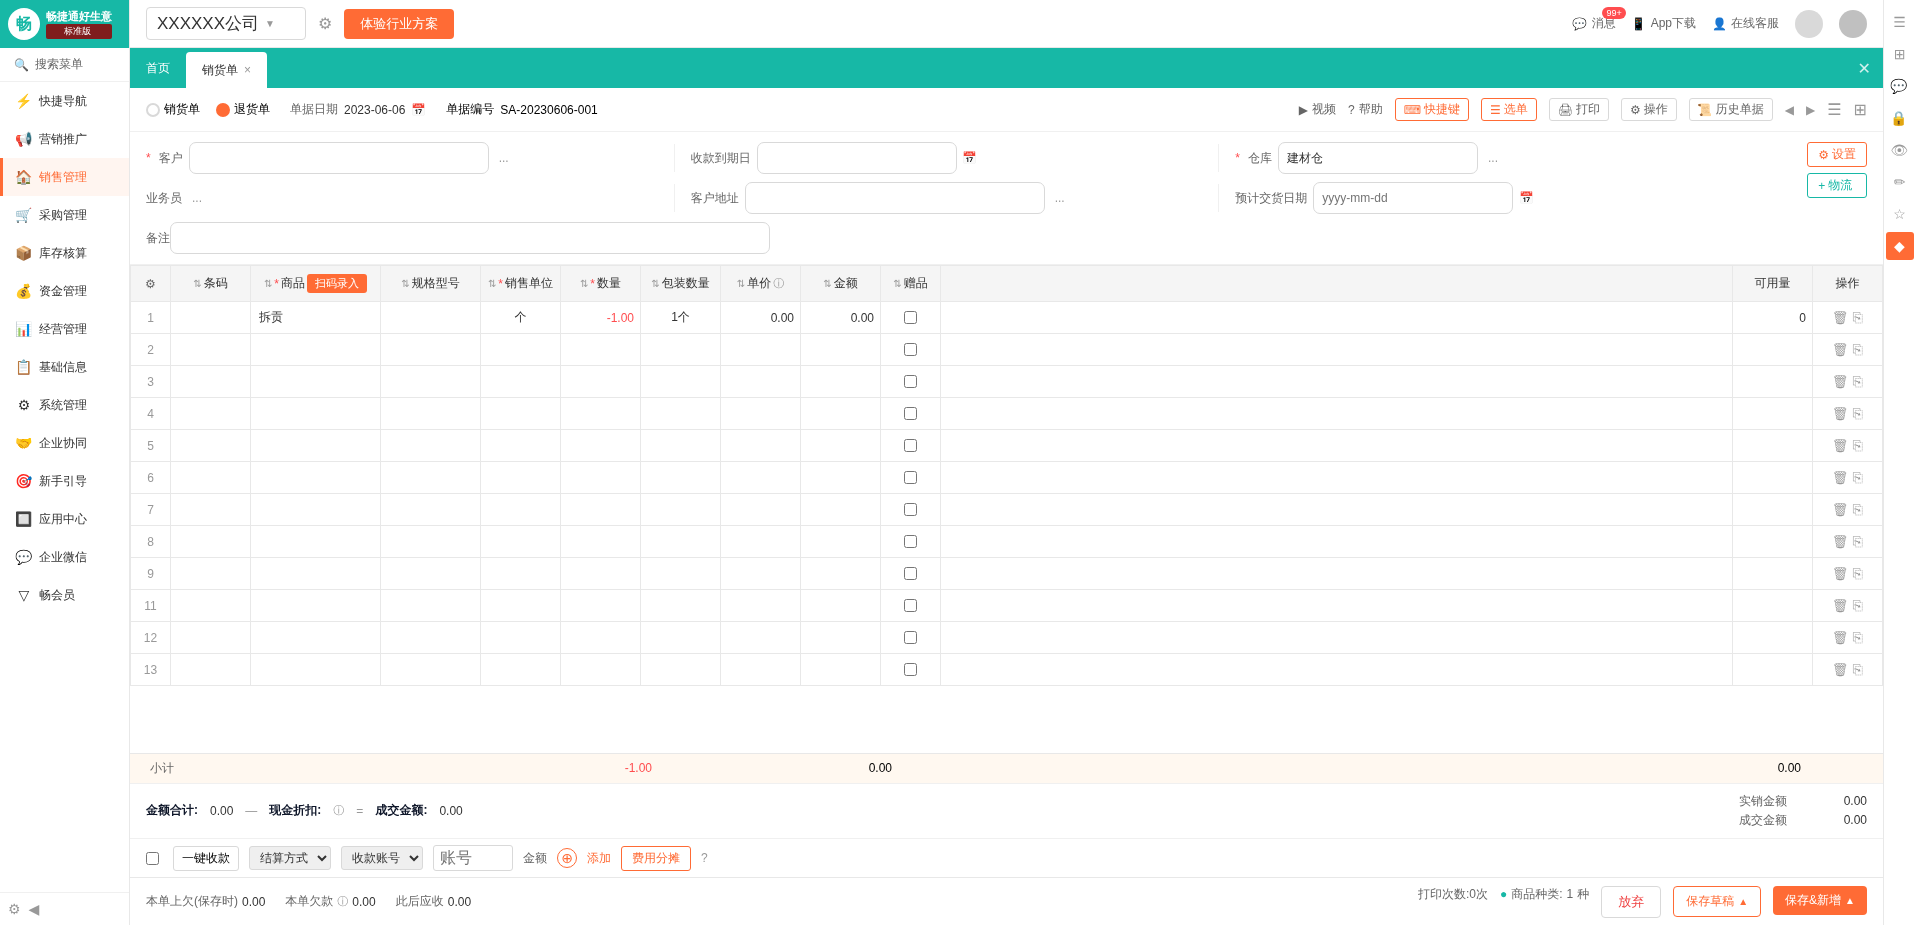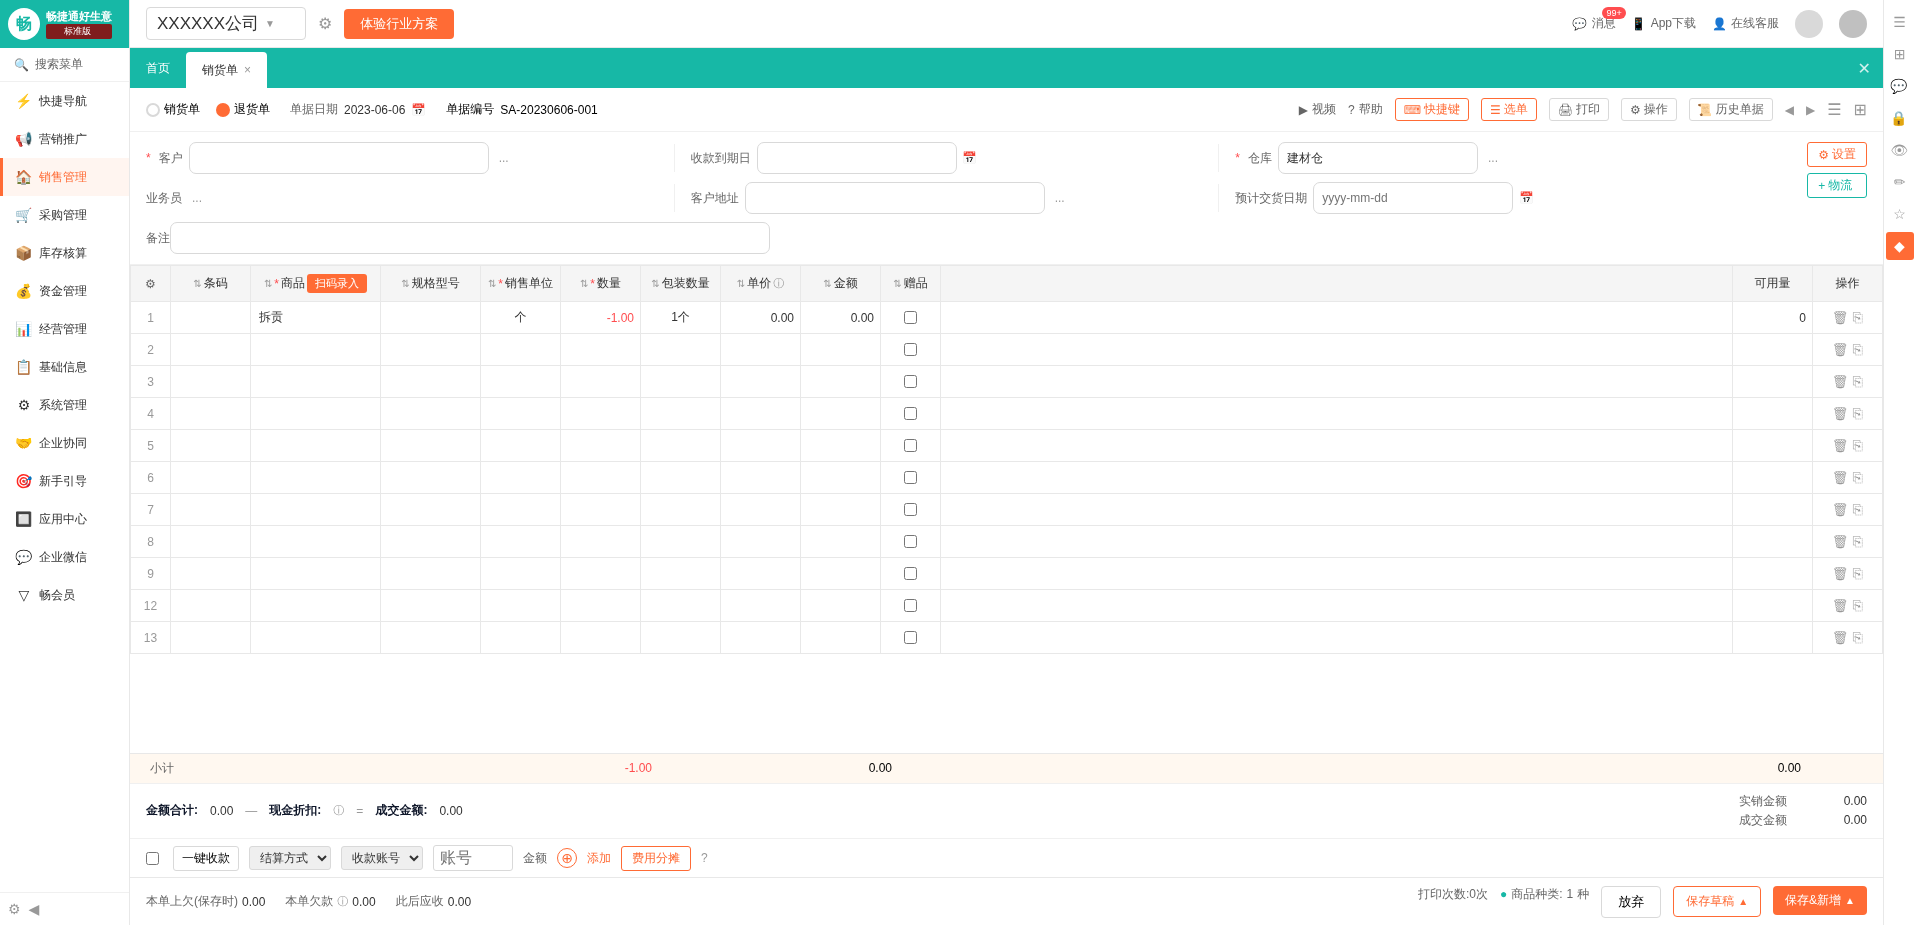--- a/index.html
+++ b/index.html
@@ -114,21 +114,21 @@
     .add-btn { background: #fff; border: 1px solid #ff6b35; color: #ff6b35; border-radius: 50%; width: 20px; height: 20px; cursor: pointer; display: flex; align-items: center; justify-content: center; font-size: 14px; }
     .fee-btn { background: #fff; border: 1px solid #ff6b35; color: #ff6b35; border-radius: 3px; padding: 3px 10px; cursor: pointer; font-size: 12px; }
     
     
     .footer { height: 48px; background: #fff; border-top: 1px solid #e8e8e8; display: flex; align-items: center; padding: 0 16px; }
     .footer-info { display: flex; align-items: center; gap: 20px; color: #666; font-size: 12px; flex: 1; }
     .footer-info-item { display: flex; align-items: center; gap: 4px; }
     .footer-right { display: flex; align-items: flex-start; gap: 12px; margin-left: auto; }
     .print-info { color: #666; font-size: 12px; }
     .product-kind { display: flex; align-items: center; gap: 4px; color: #666; font-size: 12px; }
-    .discard-btn { border: 1px solid #d9d9d9; background: #fff; border-radius: 4px; padding: 6px 16px; cursor: pointer; font-size: 13px; color: #000000; }
+    .discard-btn { border: 1px solid #d9d9d9; background: #fff; border-radius: 4px; padding: 6px 16px; cursor: pointer; font-size: 13px; color: #ef4444; }
     .save-draft-btn { border: 1px solid #ff6b35; background: #fff; color: #ff6b35; border-radius: 4px; padding: 6px 12px; cursor: pointer; font-size: 13px; display: flex; align-items: center; gap: 4px; }
     .save-new-btn { background: #ff6b35; color: #fff; border: none; border-radius: 4px; padding: 6px 12px; cursor: pointer; font-size: 13px; display: flex; align-items: center; gap: 4px; }
     .btn-arrow { font-size: 10px; }
 
     
     .right-sidebar { width: 32px; background: #fff; border-left: 1px solid #e8e8e8; display: flex; flex-direction: column; align-items: center; padding: 8px 0; gap: 4px; }
     .right-sidebar-icon { width: 28px; height: 28px; display: flex; align-items: center; justify-content: center; cursor: pointer; color: #999; font-size: 14px; border-radius: 3px; }
     .right-sidebar-icon.active { background: #ff6b35; color: #fff; }
 
     .checkbox-cell { display: flex; align-items: center; justify-content: center; }
@@ -649,20 +649,44 @@
     <td style="text-align:right;"></td>
     <td>
       <div class="action-icons">
         <span class="action-icon">🗑</span>
         <span class="action-icon">⎘</span>
       </div>
     </td>
   </tr>
               <tr>
     <td style="color:#999;text-align:center;">9</td>
+    <td><input style="border: none; width: 100%; outline: none; font-size: 12px; background: transparent;" value=""></td>
+    <td style="text-align:left;padding-left:8px;"></td>
+    <td><input style="border: none; width: 100%; outline: none; font-size: 12px; background: transparent;" value=""></td>
+    <td></td>
+    <td class="" style="text-align:right;"></td>
+    <td></td>
+    <td style="text-align:right;"></td>
+    <td style="text-align:right;"></td>
+    <td>
+                  <div class="checkbox-cell">
+                    <input type="checkbox" style="">
+                  </div>
+                </td>
+    <td style="flex:1;min-width:200px;"></td>
+    <td style="text-align:right;"></td>
+    <td>
+      <div class="action-icons">
+        <span class="action-icon">🗑</span>
+        <span class="action-icon">⎘</span>
+      </div>
+    </td>
+  </tr>
+              <tr>
+    <td style="color:#999;text-align:center;">11</td>
     <td><input style="border: none; width: 100%; outline: none; font-size: 12px; background: transparent;" value=""></td>
     <td style="text-align:left;padding-left:8px;"></td>
     <td><input style="border: none; width: 100%; outline: none; font-size: 12px; background: transparent;" value=""></td>
     <td></td>
     <td class="" style="text-align:right;"></td>
     <td></td>
     <td style="text-align:right;"></td>
     <td style="text-align:right;"></td>
     <td>
                   <div class="checkbox-cell">

